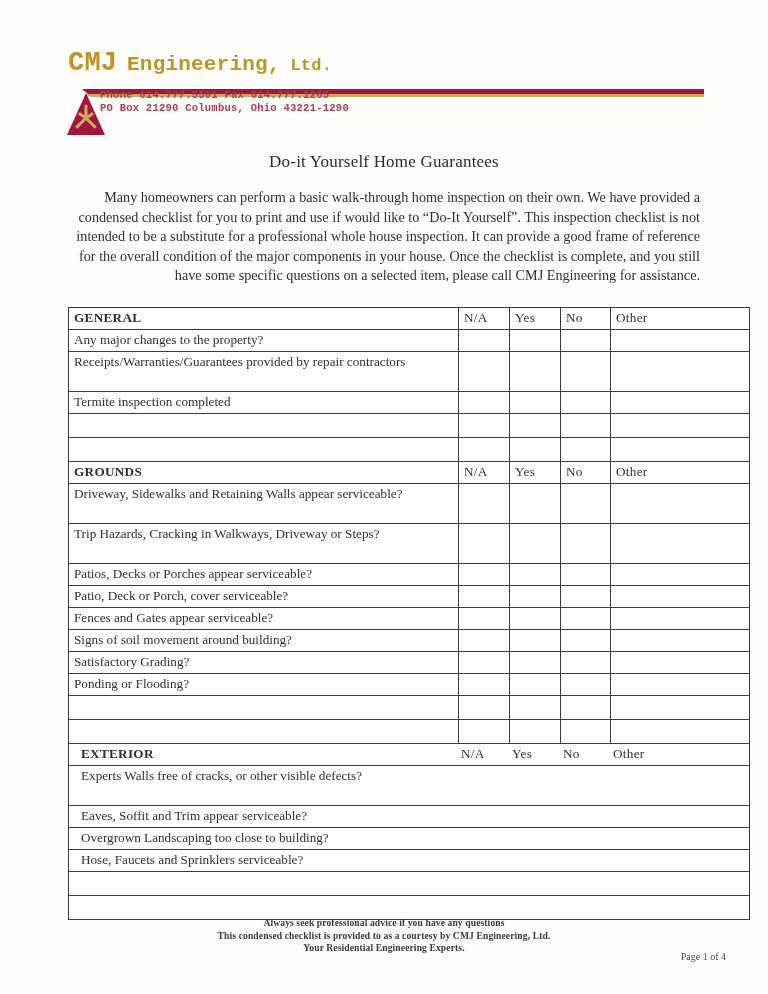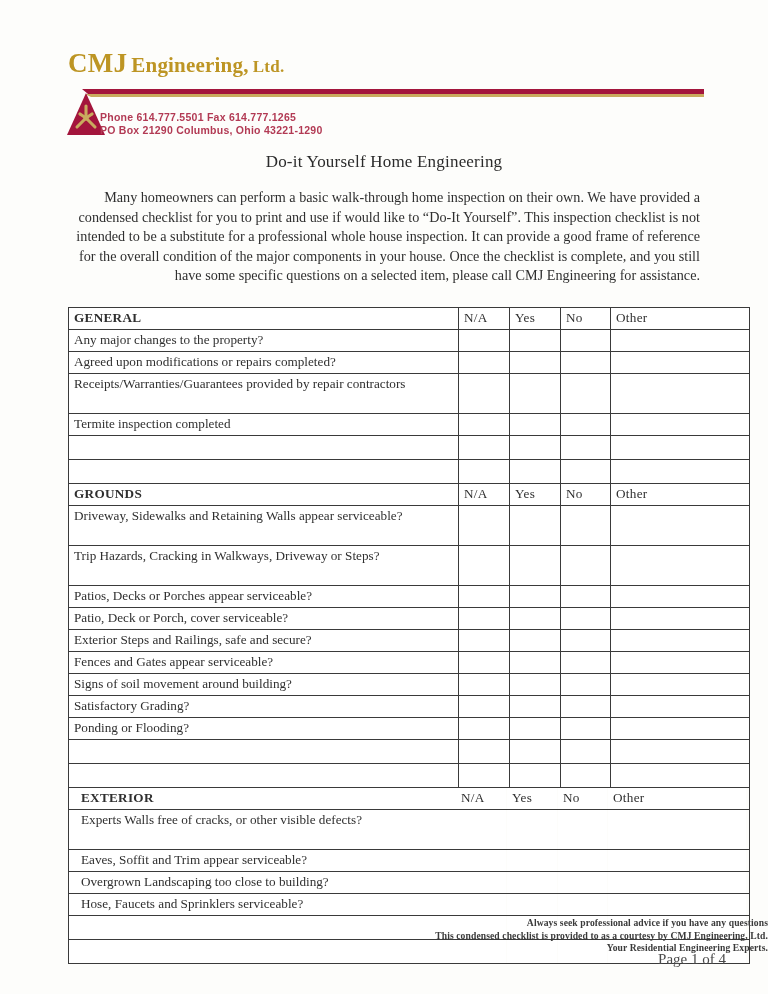--- a/index.html
+++ b/index.html
@@ -27,21 +27,21 @@
   
   .letterhead {
     position: absolute;
     left: 0; right: 0; top: 0;
     height: 140px;
   }
   .company-name {
     position: absolute;
     left: 68px;
     top: 48px;
-    font-family: Liberation Serif, serif;
+    font-family: Liberation Mono, monospace;
     color: #bd9524;
     white-space: nowrap;
     letter-spacing: 0.2px;
   }
   .company-name .big {
     font-size: 27px;
     font-weight: bold;
   }
   .company-name .small {
     font-size: 21px;
@@ -81,22 +81,22 @@
     left: 66px;
     top: 92px;
     width: 40px;
     height: 44px;
   }
   .logo-mark svg { display: block; }
 
   .contact {
     position: absolute;
     left: 100px;
-    top: 111px;
-    font-family: Liberation Sans, sans-serif;
+    top: 89px;
+    font-family: Liberation Mono, monospace;
     font-size: 10.5px;
     font-weight: bold;
     color: #b23a54;
     line-height: 13px;
     letter-spacing: 0.25px;
     white-space: nowrap;
   }
 
   
   .doc-title {
@@ -167,32 +167,32 @@
     position: relative;
     left: -3px;
   }
   tr.shift td.label { padding-left: 12px; }
 
   
   .footer {
     position: absolute;
     left: 0; right: 0;
     top: 917px;
-    text-align: right;
+    text-align: center;
     font-size: 9.6px;
     font-weight: bold;
     line-height: 12.6px;
     color: #3a3a3a;
     letter-spacing: 0.1px;
   }
   .page-num {
     position: absolute;
     right: 42px;
     top: 951px;
-    font-size: 15px;
+    font-size: 10px;
     color: #4a4a4a;
   }
 </style>
 </head>
 <body>
 
 <div class="page">
 
   <div class="letterhead">
 
@@ -220,47 +220,40 @@
         <circle cx="20" cy="26" r="2.6" fill="#c9ab5e"></circle>
       </svg>
     </div>
 
     <div class="contact">
       <div>Phone  614.777.5501    Fax  614.777.1265</div>
       <div>PO Box 21290 Columbus, Ohio 43221-1290</div>
     </div>
   </div>
 
-  <div class="doc-title">Do-it Yourself Home Engineering</div>
+  <div class="doc-title">Do-it Yourself Home Guarantees</div>
 
   <div class="intro">Many homeowners can perform a basic walk-through home inspection on their own.  We have provided a condensed checklist for you to print and use if would like to “Do-It Yourself”. This inspection checklist is not intended to be a substitute for a professional whole house inspection.  It can provide a good frame of reference for the overall condition of the major components in your house.  Once the checklist is complete, and you still have some specific questions on a selected item, please call CMJ Engineering for assistance.</div>
 
   <table class="checklist">
     <tbody>
         <tr class="section-head">
           <td class="label">GENERAL</td>
           <td class="na">N/A</td>
           <td class="yes">Yes</td>
           <td class="no">No</td>
           <td class="other">Other</td>
         </tr>
         <tr class="">
           <td class="label">Any major changes to the property?</td>
           <td class="na"></td>
           <td class="yes"></td>
           <td class="no"></td>
           <td class="other"></td>
         </tr>
-        <tr class="">
-          <td class="label">Agreed upon modifications or repairs completed?</td>
-          <td class="na"></td>
-          <td class="yes"></td>
-          <td class="no"></td>
-          <td class="other"></td>
-        </tr>
         <tr class="two-line ">
           <td class="label">Receipts/Warranties/Guarantees provided by  repair contractors</td>
           <td class="na"></td>
           <td class="yes"></td>
           <td class="no"></td>
           <td class="other"></td>
         </tr>
         <tr class="">
           <td class="label">Termite inspection completed</td>
           <td class="na"></td>
@@ -311,27 +304,20 @@
           <td class="other"></td>
         </tr>
         <tr class="">
           <td class="label">Patio, Deck or Porch, cover serviceable?</td>
           <td class="na"></td>
           <td class="yes"></td>
           <td class="no"></td>
           <td class="other"></td>
         </tr>
         <tr class="">
-          <td class="label">Exterior Steps and Railings, safe and secure?</td>
-          <td class="na"></td>
-          <td class="yes"></td>
-          <td class="no"></td>
-          <td class="other"></td>
-        </tr>
-        <tr class="">
           <td class="label">Fences and Gates appear serviceable?</td>
           <td class="na"></td>
           <td class="yes"></td>
           <td class="no"></td>
           <td class="other"></td>
         </tr>
         <tr class="">
           <td class="label">Signs of soil movement around building?</td>
           <td class="na"></td>
           <td class="yes"></td>

